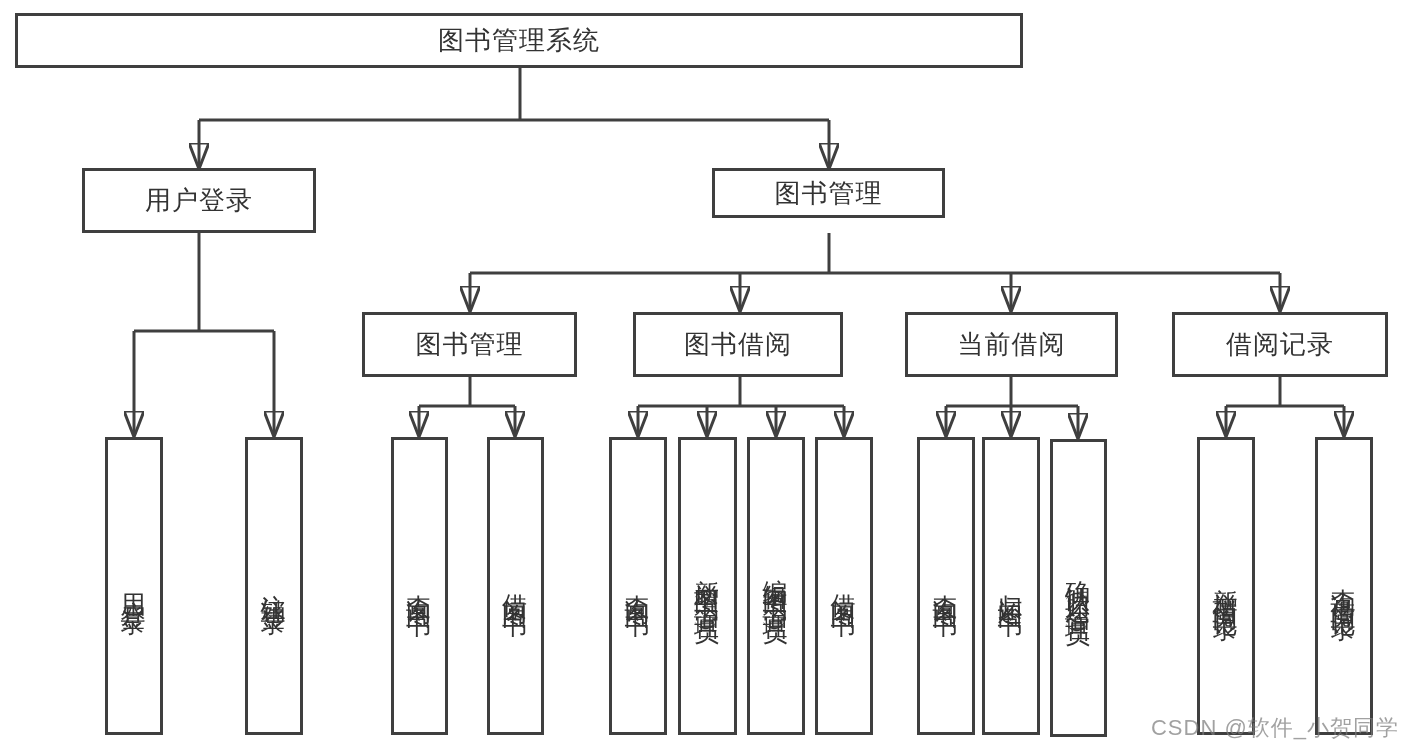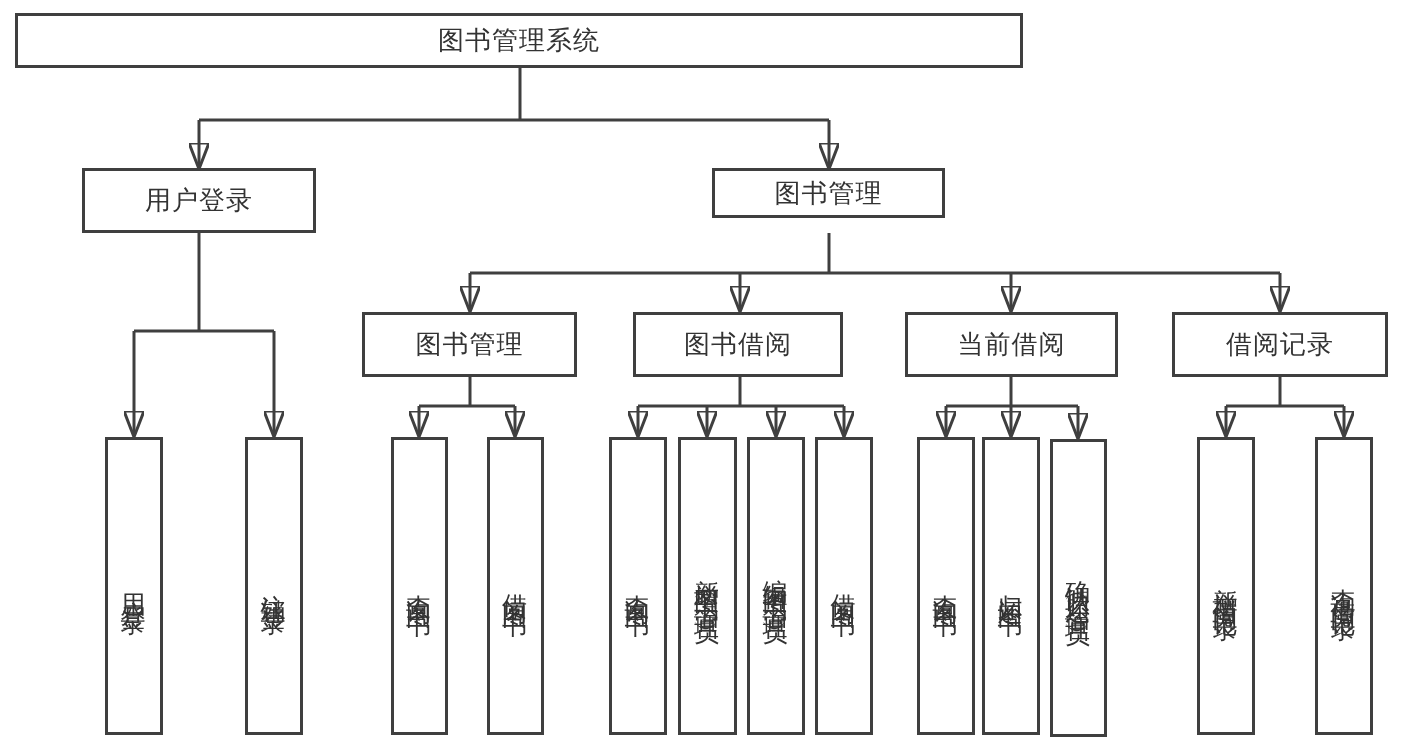--- a/index.html
+++ b/index.html
@@ -175,14 +175,15 @@
     <span class="lbl">确认归还（管理员）</span>
   </div>
 
   <div class="node vbox" style="left:1197px; top:437px; width:58px; height:298px;">
     <span class="lbl">新增借阅记录</span>
   </div>
   <div class="node vbox" style="left:1315px; top:437px; width:58px; height:298px;">
     <span class="lbl">查询借阅记录</span>
   </div>
 
+  <div id="watermark">CSDN @软件_小贺同学</div>
 
 </div>
 
 </body></html>

